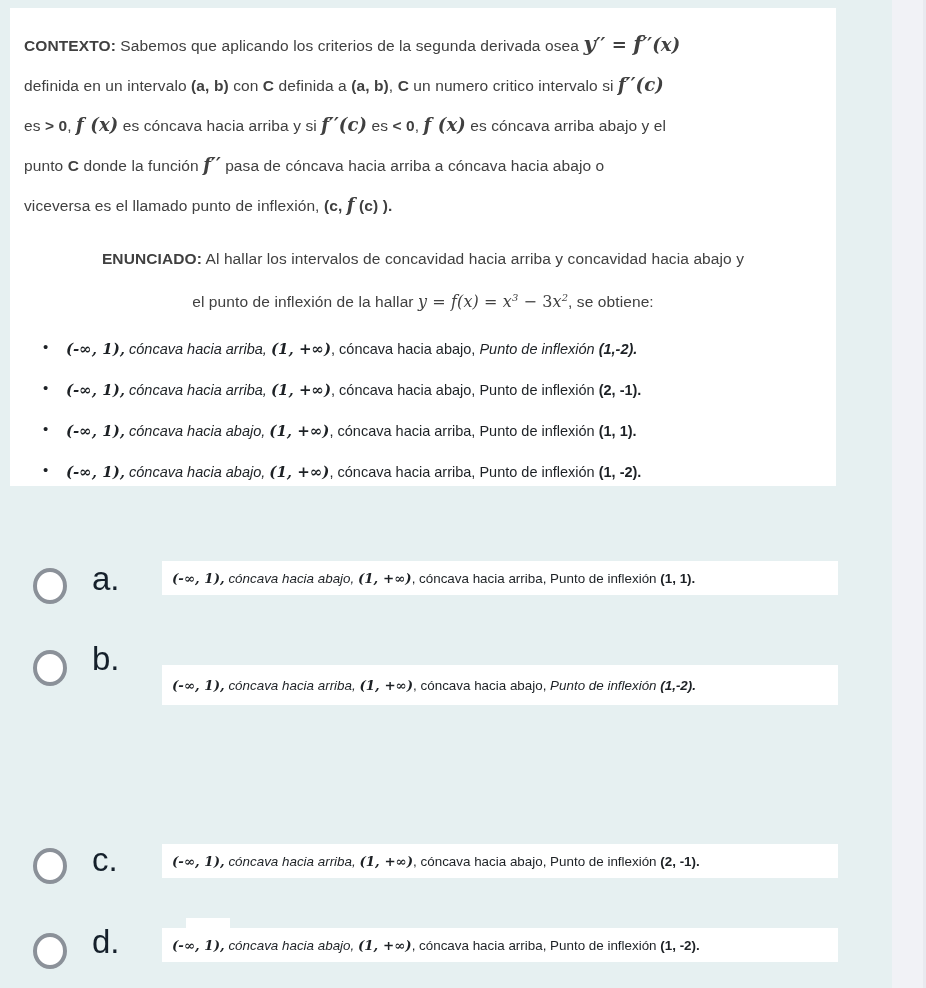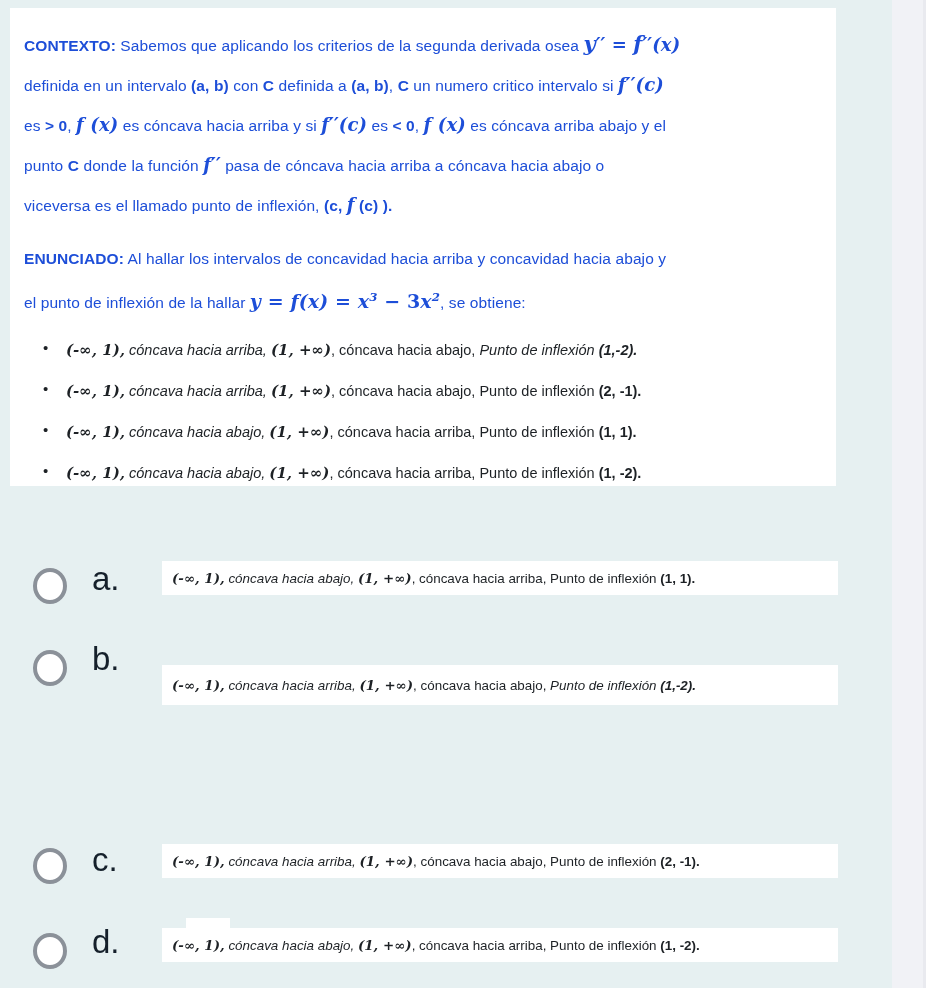--- a/index.html
+++ b/index.html
@@ -39,21 +39,21 @@
     top: 8px;
     width: 826px;
     height: 478px;
     background: #ffffff;
     box-sizing: border-box;
     padding: 16px 14px 10px 14px;
   }
   .para {
     font-size: 15.5px;
     line-height: 39px;
-    color: #1d4ed8;
+    color: #404040;
     letter-spacing: 0.1px;
   }
   .para .lbl { font-weight: 700; }
   .b { font-weight: 700; }
   .mathi {
     font-family: "DejaVu Serif", serif;
     font-style: italic;
     font-weight: 700;
     font-size: 18px;
   }
@@ -61,33 +61,34 @@
     font-size: 21px;
   }
   .mathr {
     font-family: "DejaVu Serif", serif;
     font-weight: 700;
     font-size: 18px;
     font-style: normal;
   }
   .eq {
     font-family: "DejaVu Serif", serif;
-    font-weight: 700;
-    font-size: 19px;
+    font-weight: 400;
+    font-size: 16px;
     font-style: italic;
     white-space: nowrap;
   }
   .eq sup {
     font-size: 0.62em;
     vertical-align: super;
   }
   .eq .op { font-style: normal; }
 
   .enunciado {
     margin-top: 14px;
+    text-align: center;
   }
 
   
   ul.choices-list {
     margin: 18px 0 0 0;
     padding-left: 42px;
     list-style: none;
   }
   ul.choices-list li {
     position: relative;

